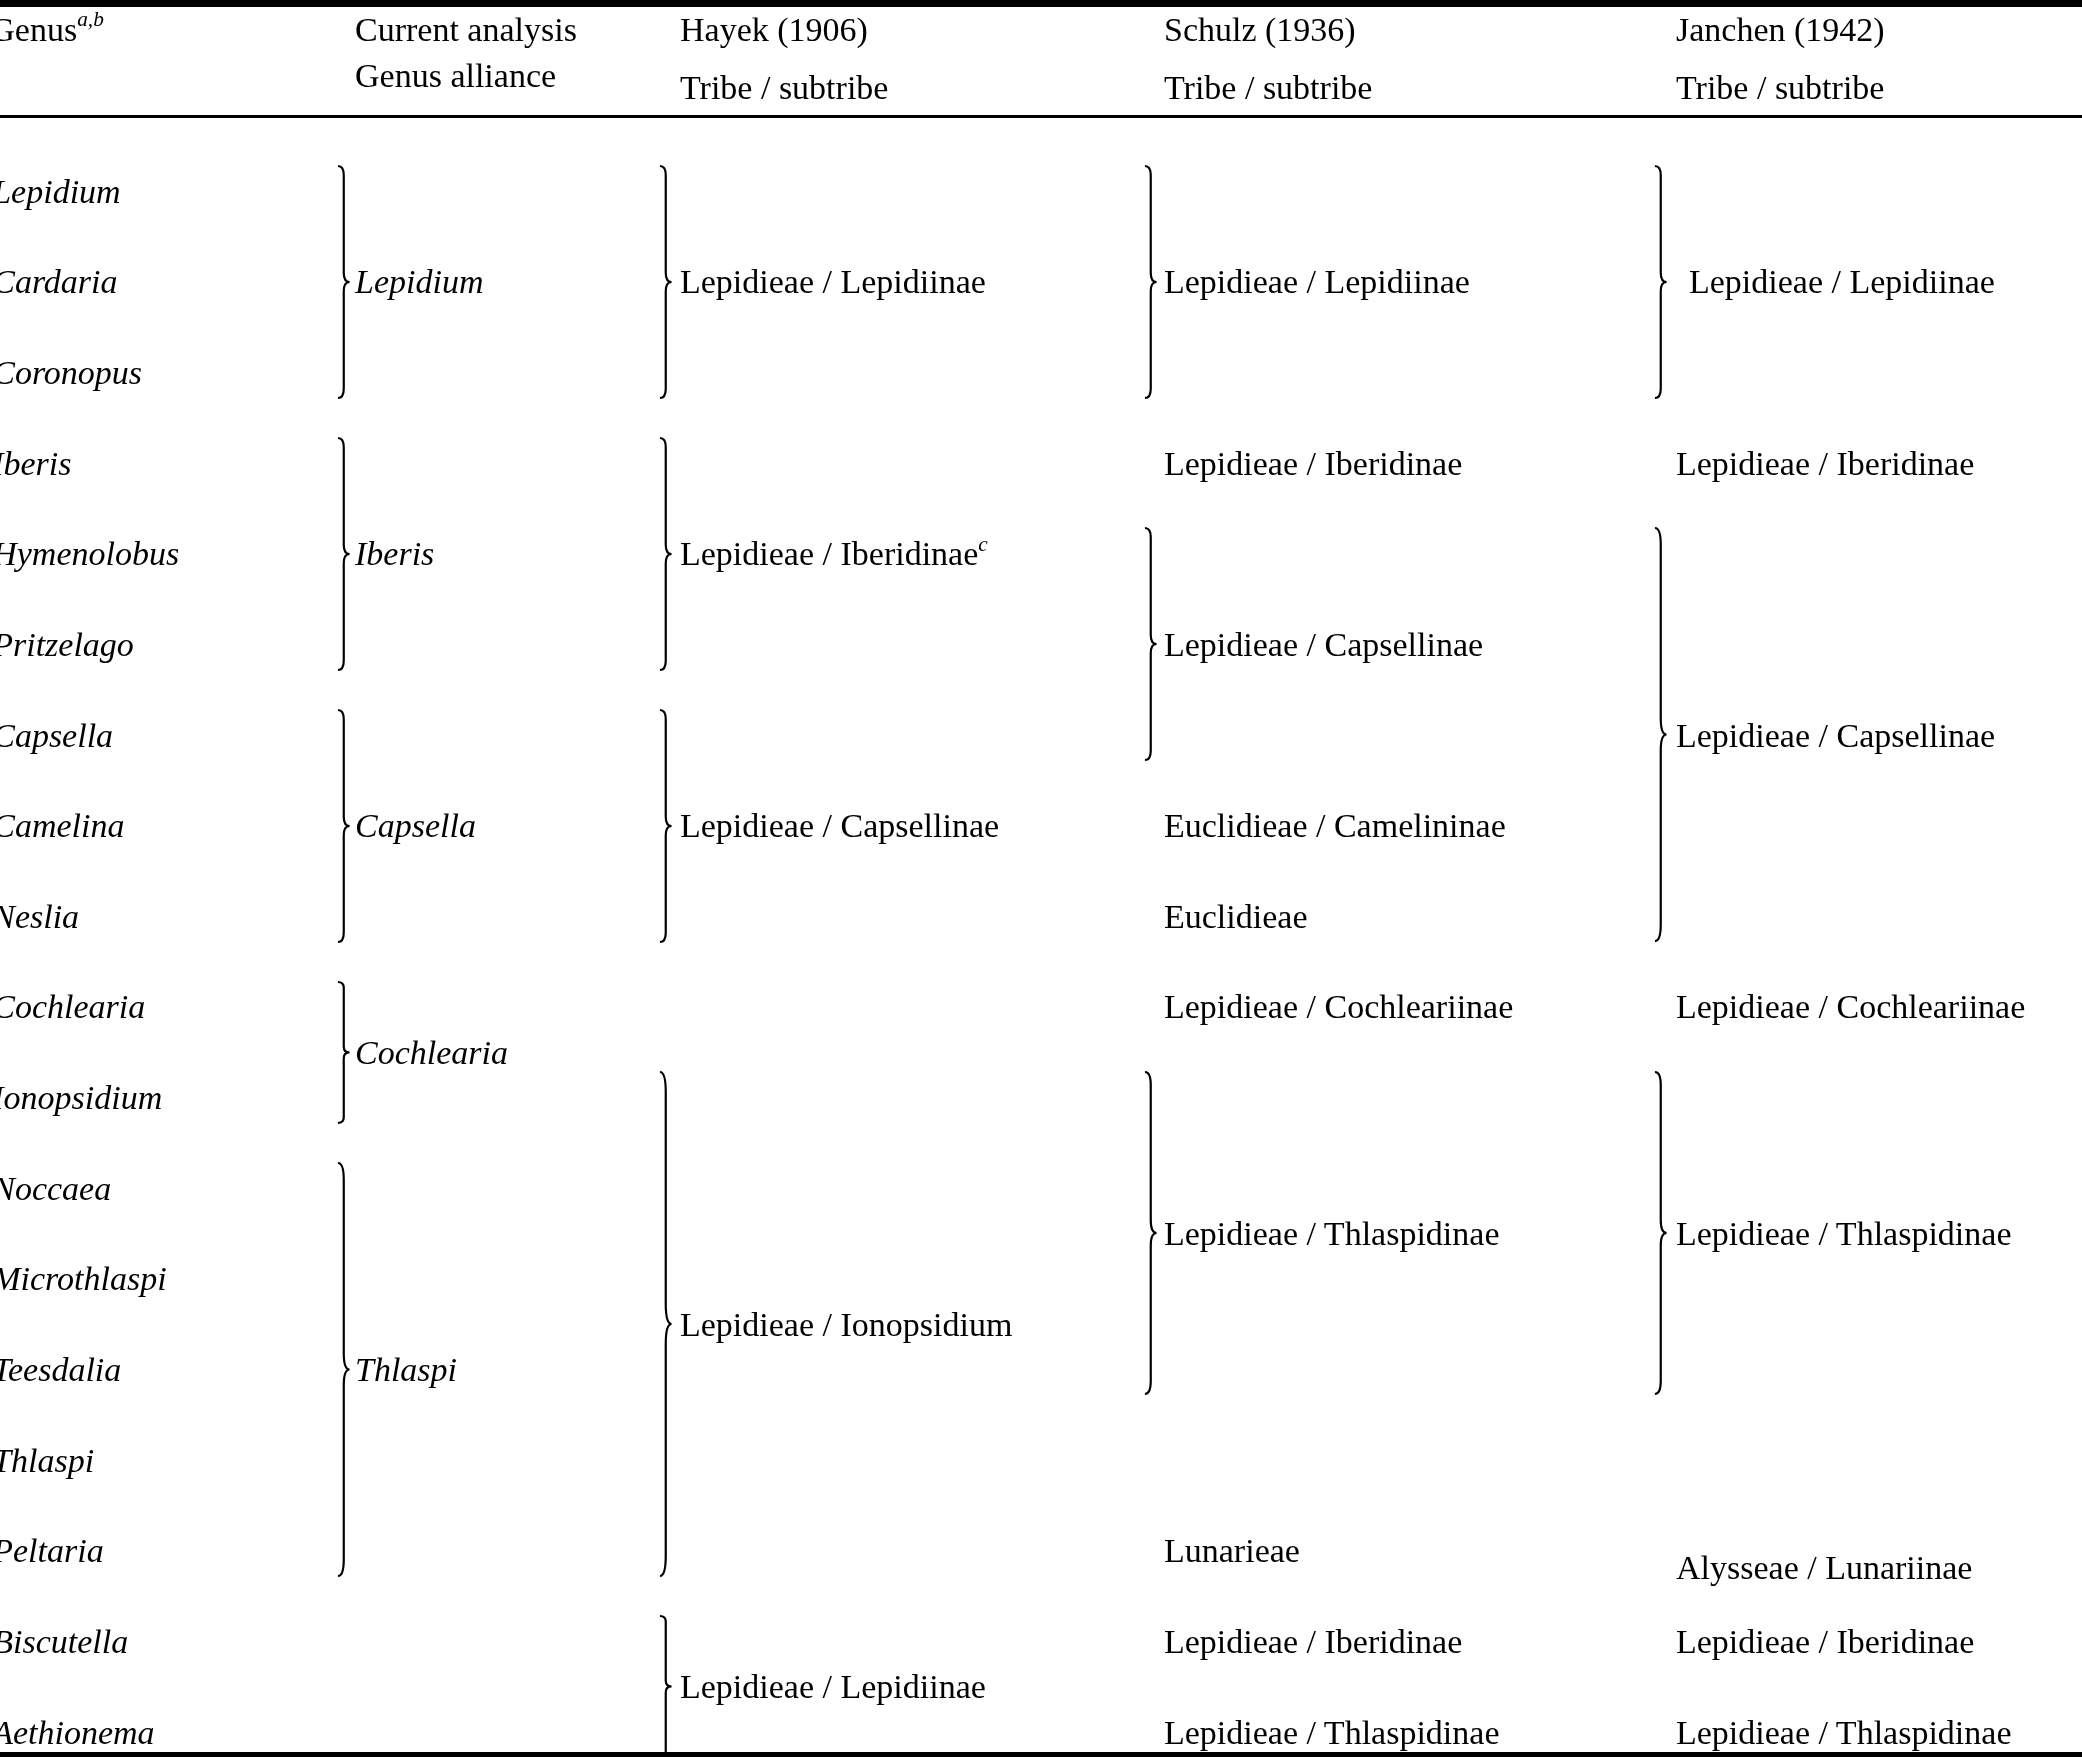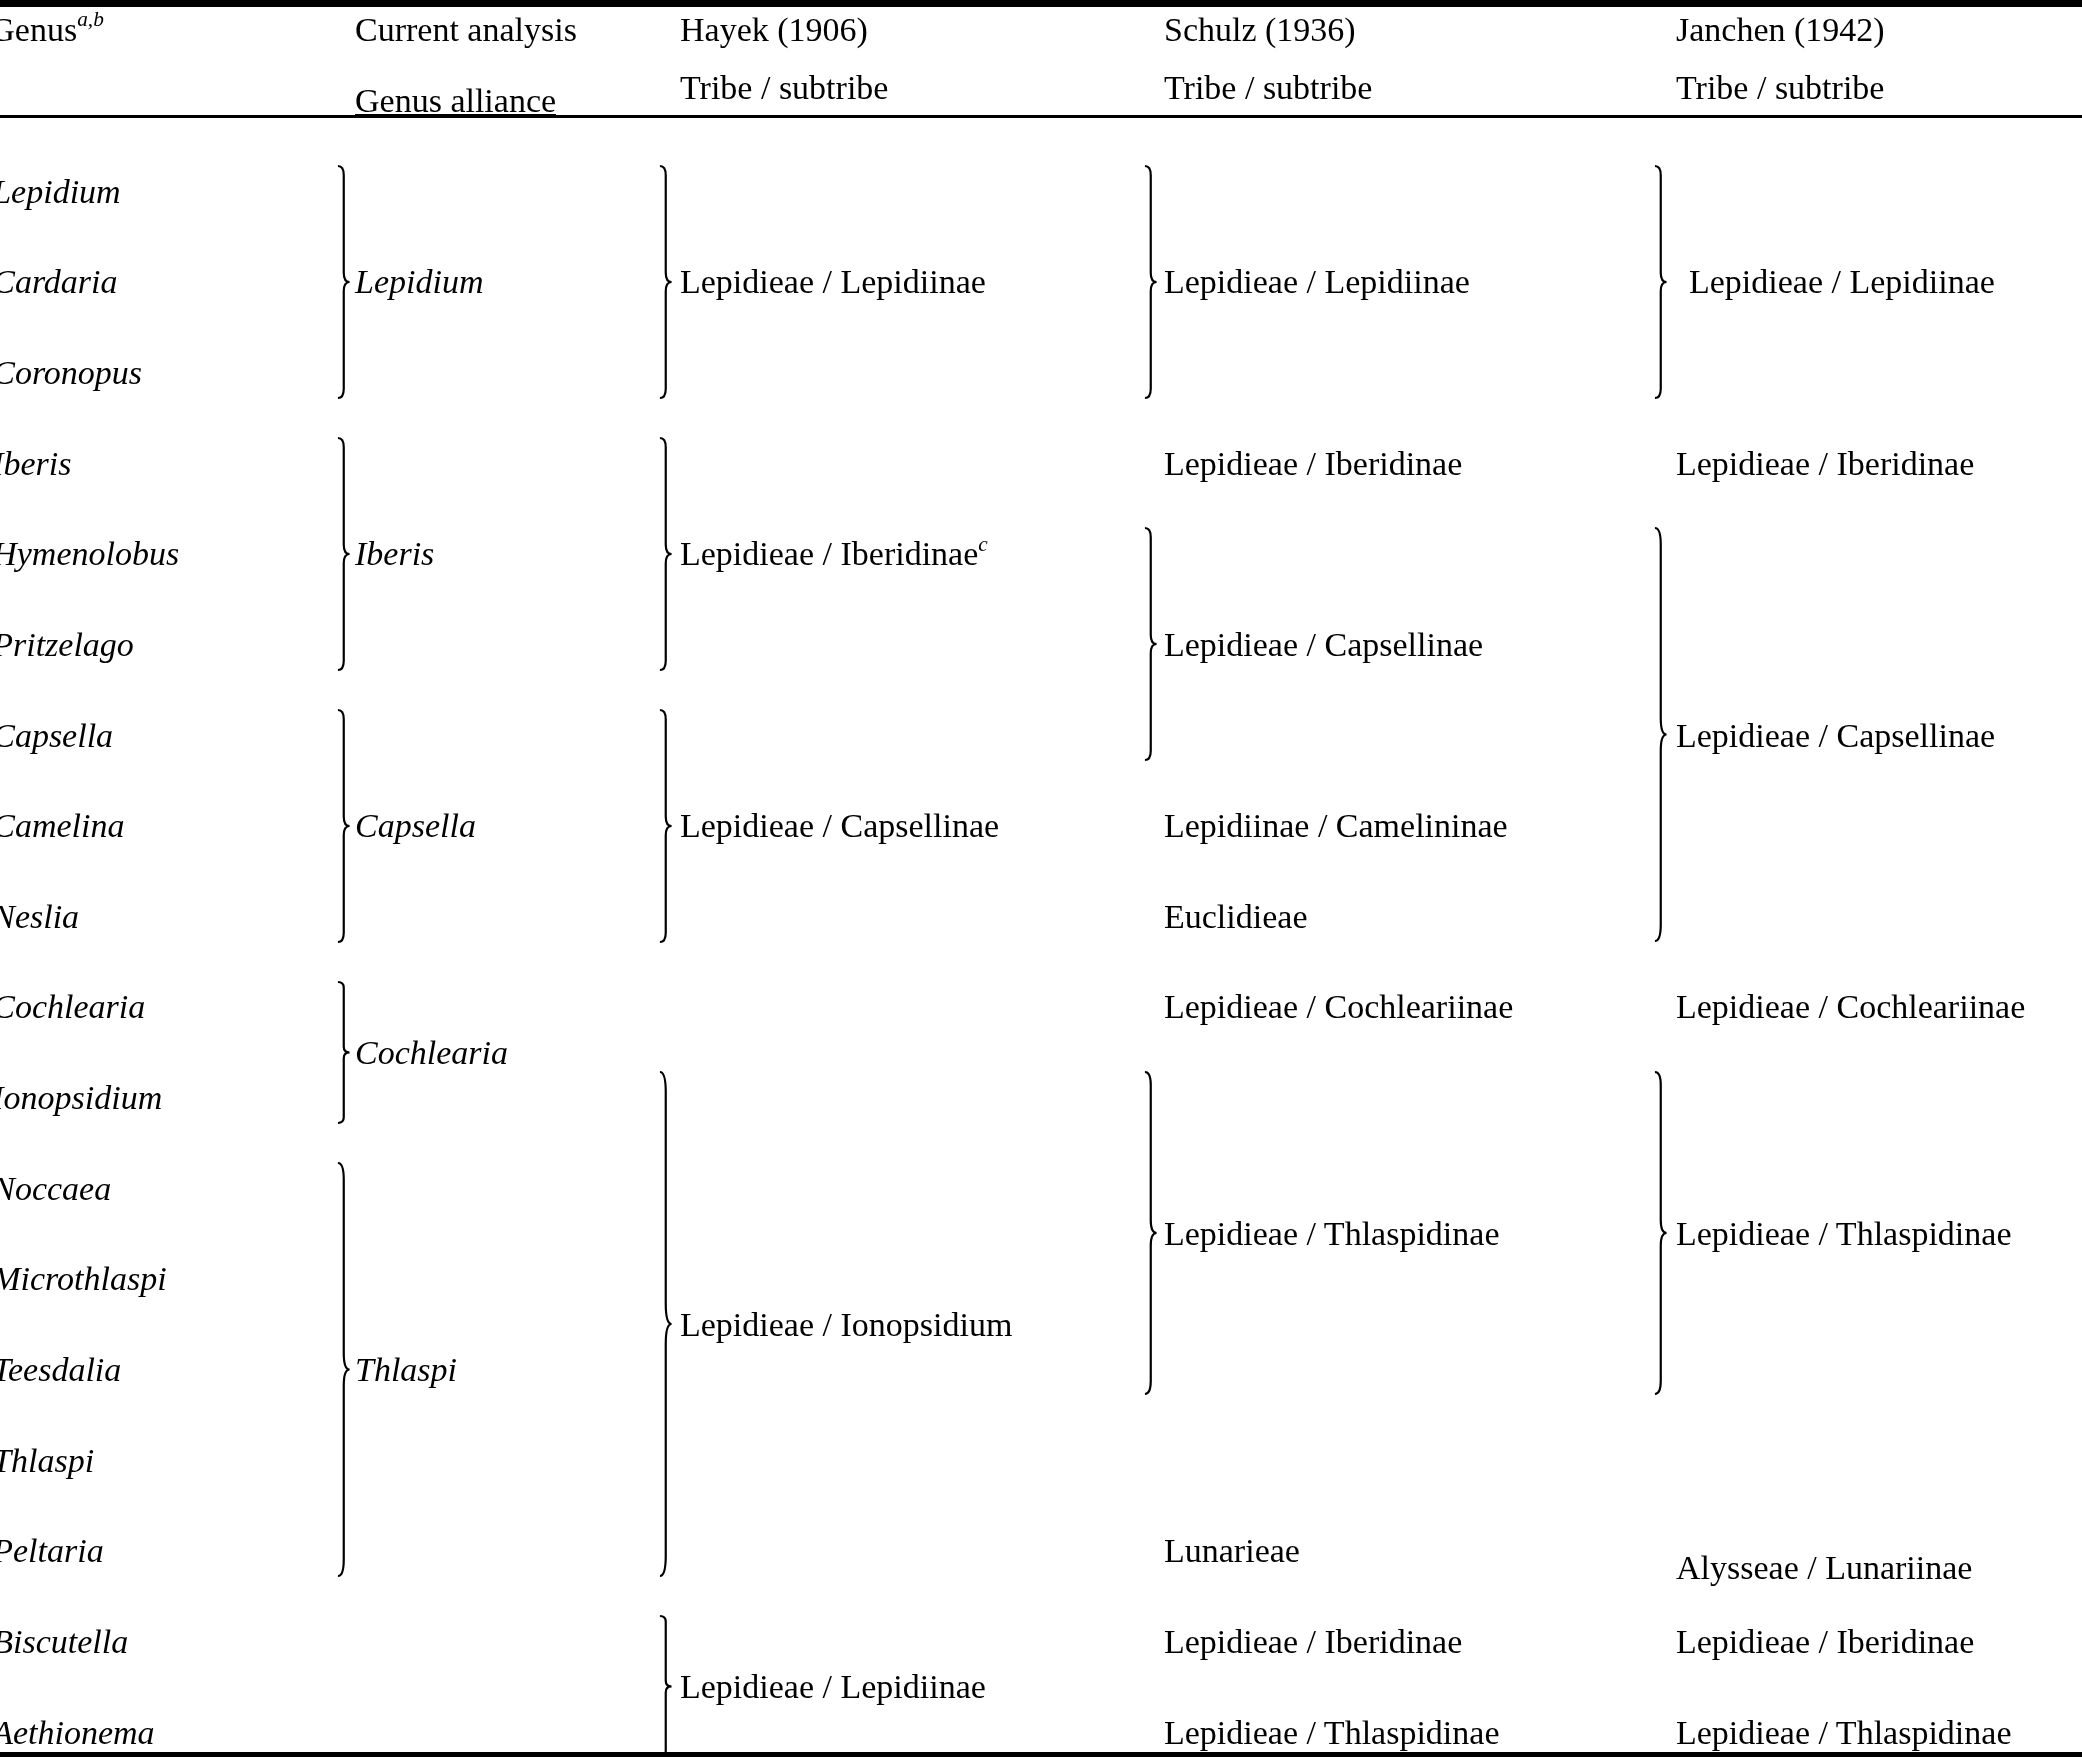--- a/index.html
+++ b/index.html
@@ -18,21 +18,21 @@
 </style>
 </head>
 <body>
 
 <div class="rule rule-top"></div>
 
 <div>
   <div class="cell hdr" style="left:-9.7px;top:9.7px;"><span>Genus</span><sup>a,b</sup></div>
 
   <div class="cell hdr" style="left:355px;top:9.7px;">Current analysis</div>
-  <div class="cell hdr" style="left:355px;top:81px;text-decoration:underline;">Genus alliance</div>
+  <div class="cell hdr" style="left:355px;top:56px;">Genus alliance</div>
 
   <div class="cell hdr" style="left:680px;top:9.7px;">Hayek (1906)</div>
   <div class="cell hdr" style="left:680px;top:68px;">Tribe / subtribe</div>
 
   <div class="cell hdr" style="left:1164px;top:9.7px;">Schulz (1936)</div>
   <div class="cell hdr" style="left:1164px;top:68px;">Tribe / subtribe</div>
 
   <div class="cell hdr" style="left:1676px;top:9.7px;">Janchen (1942)</div>
   <div class="cell hdr" style="left:1676px;top:68px;">Tribe / subtribe</div>
 </div>
@@ -130,21 +130,21 @@
       </svg>
     </div>
     <div class="cell" style="left: 1164px; top: 262px;"><span>Lepidieae / Lepidiinae</span></div>
     <div class="cell" style="left: 1164px; top: 444px;"><span>Lepidieae / Iberidinae</span></div>
     <div class="brace" style="left: 1143px; top: 528px; height: 232px;">
       <svg viewBox="0 0 16 100" preserveAspectRatio="none">
         <path d="M2 0 Q8 0 8 4 L8 46 Q8 50 14 50 Q8 50 8 54 L8 96 Q8 100 2 100" fill="none" stroke="#000" stroke-width="2.2" vector-effect="non-scaling-stroke"></path>
       </svg>
     </div>
     <div class="cell" style="left: 1164px; top: 625px;"><span>Lepidieae / Capsellinae</span></div>
-    <div class="cell" style="left: 1164px; top: 806px;"><span>Lepidiinae / Camelininae</span></div>
+    <div class="cell" style="left: 1164px; top: 806px;"><span>Euclidieae / Camelininae</span></div>
     <div class="cell" style="left: 1164px; top: 897px;"><span>Euclidieae</span></div>
     <div class="cell" style="left: 1164px; top: 987px;"><span>Lepidieae / Cochleariinae</span></div>
     <div class="brace" style="left: 1143px; top: 1072px; height: 322px;">
       <svg viewBox="0 0 16 100" preserveAspectRatio="none">
         <path d="M2 0 Q8 0 8 4 L8 46 Q8 50 14 50 Q8 50 8 54 L8 96 Q8 100 2 100" fill="none" stroke="#000" stroke-width="2.2" vector-effect="non-scaling-stroke"></path>
       </svg>
     </div>
     <div class="cell" style="left: 1164px; top: 1214px;"><span>Lepidieae / Thlaspidinae</span></div>
     <div class="cell" style="left: 1164px; top: 1531px;"><span>Lunarieae</span></div>
     <div class="cell" style="left: 1164px; top: 1622px;"><span>Lepidieae / Iberidinae</span></div>

